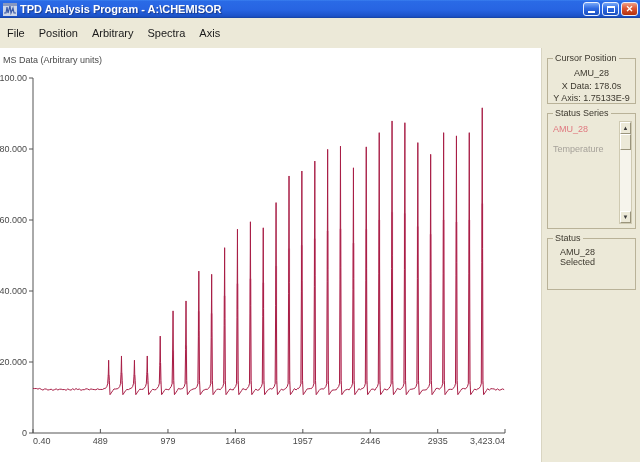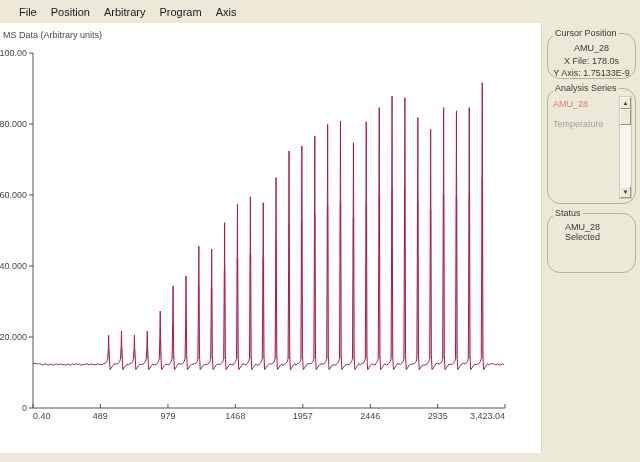--- a/index.html
+++ b/index.html
@@ -15,60 +15,79 @@
   .winbtns { display:flex; gap:2px; }
   .wbtn { width:17px; height:14px; border:1px solid #e8f0ff; border-radius:3px; display:flex;
     align-items:center; justify-content:center; cursor:default; }
   .wbtn.min, .wbtn.max { background:linear-gradient(180deg,#78a8f8 0%,#2f6ae2 45%,#1c50c0 100%); }
   .wbtn.close { background:linear-gradient(180deg,#f0a088 0%,#dd5633 45%,#b2300f 100%); }
   .glyph-min { width:7px; height:2px; background:#fff; align-self:flex-end; margin-bottom:2px; }
   .glyph-max { width:8px; height:7px; border:1px solid #fff; border-top-width:2px; }
   .glyph-close { color:#fff; font-size:9px; font-weight:bold; line-height:1; }
 
   
-  .menubar { height:23px; background:#ECE9D8; display:flex; align-items:center; padding-left:12px; }
+  .menubar { height:30px; background:#ECE9D8; display:flex; align-items:center; padding-left:0; }
   .menu-item { font-size:11px; color:#1a1a1a; padding:0 7px; }
 
   
   .body { display:flex; height:430px; }
   .chart-panel { flex:1 1 auto; background:#fff; position:relative; }
   .ylabel { position:absolute; left:3px; top:7px; font-size:9px; color:#4a4a4a; }
   #chart-svg { position:absolute; left:0; top:0; }
 
   
   .sidebar { width:99px; background:#ECE9D8; border-left:1px solid #d9d5c2; padding:10px 4px 0 5px; }
-  .groupbox { position:relative; border:1px solid #b9b298; border-radius:13px; margin-bottom:9px;
+  .groupbox { position:relative; border:1px solid #b9b298; border-radius:0; margin-bottom:9px;
     padding:8px 3px 4px 3px; font-size:9px; color:#3c382e; }
   .gb-title { position:absolute; top:-6px; left:5px; background:#ECE9D8; padding:0 2px; font-size:9px; color:#3c382e; }
   .cursor-box { text-align:center; height:46px; }
   .cursor-box .cp-series { margin-bottom:1px; }
   .cursor-box div { line-height:12px; }
   .vs-box { height:116px; }
   #series-list { list-style:none; }
   #series-list li { font-size:9px; line-height:11px; margin:2px 0 9px 2px; }
   .sb { position:absolute; top:7px; right:3px; bottom:4px; width:13px;
     background:#f6f4ec; border:1px solid #cfcab2; }
   .sb-btn { height:12px; background:#ECE9D8; border:1px solid; border-color:#fff #9a947c #9a947c #fff;
     font-size:6px; color:#3a3a3a; text-align:center; line-height:11px; }
   .sb-btn.down { position:absolute; bottom:0; left:0; right:0; }
   .sb-thumb { height:16px; background:#ECE9D8; border:1px solid; border-color:#fff #9a947c #9a947c #fff; }
-  .status-box { height:60px;padding-left:12px; }
-  .status-box div { margin-left:5px; }
+  .status-box { height:52px;padding-left:12px; }
+  .status-box div { }
 </style>
 </head>
 <body>
 
 <div class="window">
 
+  <div class="titlebar">
+    <svg class="app-icon" viewBox="0 0 14 13">
+      <rect x="0" y="0" width="14" height="13" fill="#cdd6e8"></rect>
+      <polyline points="1,10 3,10 4,4 5,10 7,3 8,10 10,5 11,10 13,10" fill="none" stroke="#3a5aa8" stroke-width="1.2"></polyline>
+      <rect x="0" y="0" width="14" height="3" fill="#8898c0"></rect>
+    </svg>
+    <span class="title">TPD Analysis Program - A:\CHEMISOR</span>
+    <span class="winbtns">
+      <span class="wbtn min">
+          <i class="glyph-min"></i>
+        </span>
+      <span class="wbtn max">
+          <i class="glyph-max"></i>
+        </span>
+      <span class="wbtn close">
+          <span class="glyph-close">✕</span>
+        </span>
+    </span>
+  </div>
 
   <div class="menubar" id="menubar">
       <span class="menu-item">File</span>
       <span class="menu-item">Position</span>
       <span class="menu-item">Arbitrary</span>
-      <span class="menu-item">Program</span>
+      <span class="menu-item">Spectra</span>
       <span class="menu-item">Axis</span>
     </div>
 
   <div class="body">
 
     <div class="chart-panel">
       <div class="ylabel">MS Data (Arbitrary units)</div>
       <svg id="chart-svg" width="540" height="430" viewBox="0 0 540 430">
           <path d="M33,30 L33,385 L505,385" fill="none" stroke="#555555" stroke-width="1"></path>
           <line x1="29" y1="30" x2="33" y2="30" stroke="#555555"></line>
@@ -132,26 +151,26 @@
           <path d="M33.00,340.39 L34.65,340.59 L36.31,340.48 L37.96,341.09 L39.62,340.40 L41.27,341.33 L42.93,342.09 L44.58,340.96 L46.24,341.04 L47.89,342.05 L49.55,341.67 L51.20,341.20 L52.86,342.30 L54.51,341.65 L56.17,340.87 L57.82,341.98 L59.48,341.26 L61.13,341.16 L62.79,341.65 L64.44,341.51 L66.10,342.28 L67.75,340.91 L69.41,341.73 L71.06,342.13 L72.72,340.73 L74.37,341.85 L76.03,340.55 L77.68,341.55 L79.34,341.00 L80.99,342.31 L82.65,341.65 L84.30,341.72 L85.96,340.77 L87.61,340.99 L89.27,341.91 L90.92,340.93 L92.58,341.36 L94.23,341.57 L95.88,341.77 L97.54,340.78 L99.19,341.49 L100.85,341.43 L102.50,341.49 L104.16,340.48 L105.21,340.63 L106.86,338.50 L107.69,335.65 L108.24,328.24 L108.65,312.23 L108.93,326.78 L109.34,332.46 L110.03,346.66 L111.28,344.88 L112.93,342.40 L114.03,340.98 L115.69,341.00 L117.34,340.70 L118.03,340.63 L119.69,338.50 L120.51,335.65 L121.07,326.32 L121.48,307.97 L121.76,324.65 L122.17,332.46 L122.86,346.66 L124.10,344.88 L125.76,342.40 L126.86,341.50 L128.51,341.62 L130.17,340.51 L131.00,340.63 L132.65,338.50 L133.48,335.65 L134.03,328.24 L134.44,312.23 L134.72,326.78 L135.13,332.46 L135.82,346.66 L137.06,344.88 L138.72,342.40 L139.82,341.21 L141.48,341.44 L143.13,341.16 L143.82,340.63 L145.48,338.50 L146.30,335.65 L146.85,326.32 L147.27,307.97 L147.54,324.65 L147.96,332.46 L148.65,346.66 L149.89,344.88 L151.54,342.40 L152.65,341.26 L154.30,341.81 L155.96,341.66 L156.78,340.63 L158.44,338.50 L159.27,335.65 L159.82,317.37 L160.23,288.08 L160.51,314.71 L160.92,332.46 L161.61,346.66 L162.85,344.88 L164.51,342.40 L165.61,341.17 L167.26,341.48 L168.92,341.87 L169.61,340.63 L171.26,338.50 L172.09,335.65 L172.64,306.03 L173.06,262.88 L173.33,302.11 L173.75,332.46 L174.44,346.66 L175.68,344.88 L177.33,342.40 L178.43,340.40 L180.09,341.08 L181.74,340.77 L182.57,340.63 L184.23,338.50 L185.05,335.65 L185.61,301.56 L186.02,252.94 L186.30,297.14 L186.71,332.46 L187.40,346.66 L188.64,344.88 L190.29,342.40 L191.40,341.87 L193.05,341.06 L194.71,340.67 L195.40,340.63 L197.05,338.50 L197.88,335.65 L198.43,288.14 L198.84,223.12 L199.12,282.23 L199.53,332.46 L200.22,346.66 L201.47,344.88 L203.12,342.40 L204.22,341.96 L205.88,341.22 L207.53,341.40 L208.22,340.63 L209.88,338.50 L210.70,335.65 L211.26,289.58 L211.67,226.31 L211.95,283.82 L212.36,332.46 L213.05,346.66 L214.29,344.88 L215.95,342.40 L217.05,341.26 L218.70,341.19 L220.36,341.61 L221.19,340.63 L222.84,338.50 L223.67,335.65 L224.22,277.59 L224.63,199.69 L224.91,270.51 L225.32,332.46 L226.01,346.66 L227.25,344.88 L228.91,342.40 L230.01,340.98 L231.67,341.70 L233.32,341.85 L234.01,340.63 L235.67,338.50 L236.49,335.65 L237.04,269.29 L237.46,181.23 L237.73,261.28 L238.15,332.46 L238.84,346.66 L240.08,344.88 L241.73,342.40 L242.84,340.62 L244.49,341.36 L246.15,341.86 L246.97,340.63 L248.63,338.50 L249.46,335.65 L250.01,265.93 L250.42,173.78 L250.70,257.55 L251.11,332.46 L251.80,346.66 L253.04,344.88 L254.70,342.40 L255.80,341.15 L257.45,342.30 L259.11,341.80 L259.80,340.63 L261.45,338.50 L262.28,335.65 L262.83,268.65 L263.25,179.81 L263.52,260.57 L263.94,332.46 L264.63,346.66 L265.87,344.88 L267.52,342.40 L268.62,341.58 L270.28,340.57 L271.93,341.14 L272.62,340.63 L274.28,338.50 L275.11,335.65 L275.66,257.31 L276.07,154.60 L276.35,247.97 L276.76,332.46 L277.45,346.66 L278.69,344.88 L280.35,342.40 L281.45,341.12 L283.10,342.20 L284.76,341.10 L285.59,340.63 L287.24,338.50 L288.07,335.65 L288.62,245.33 L289.03,127.98 L289.31,234.66 L289.72,332.46 L290.41,346.66 L291.66,344.88 L293.31,342.40 L294.41,340.60 L296.07,341.98 L297.72,340.39 L298.41,340.63 L300.07,338.50 L300.89,335.65 L301.45,243.09 L301.86,123.01 L302.14,232.17 L302.55,332.46 L303.24,346.66 L304.48,344.88 L306.14,342.40 L307.24,340.89 L308.89,340.75 L310.55,340.56 L311.38,340.63 L313.03,338.50 L313.86,335.65 L314.41,238.62 L314.82,113.07 L315.10,227.20 L315.51,332.46 L316.20,346.66 L317.44,344.88 L319.10,342.40 L320.20,341.23 L321.86,340.80 L323.51,341.00 L324.20,340.63 L325.86,338.50 L326.68,335.65 L327.23,233.34 L327.65,101.35 L327.92,221.34 L328.34,332.46 L329.03,346.66 L330.27,344.88 L331.92,342.40 L333.03,342.01 L334.68,341.95 L336.34,341.71 L337.03,340.63 L338.68,338.50 L339.51,335.65 L340.06,231.91 L340.47,98.16 L340.75,219.75 L341.16,332.46 L341.85,346.66 L343.09,344.88 L344.75,342.40 L345.85,341.86 L347.51,341.33 L349.16,341.84 L349.99,340.63 L351.64,338.50 L352.47,335.65 L353.02,241.65 L353.44,119.81 L353.71,230.57 L354.13,332.46 L354.82,346.66 L356.06,344.88 L357.71,342.40 L358.81,340.72 L360.47,341.69 L362.12,340.42 L362.81,340.63 L364.47,338.50 L365.30,335.65 L365.85,232.23 L366.26,98.87 L366.54,220.10 L366.95,332.46 L367.64,346.66 L368.88,344.88 L370.54,342.40 L371.64,341.12 L373.29,341.11 L374.95,342.27 L375.78,340.63 L377.43,338.50 L378.26,335.65 L378.81,225.84 L379.22,84.67 L379.50,213.00 L379.91,332.46 L380.60,346.66 L381.85,344.88 L383.50,342.40 L384.60,340.84 L386.26,341.87 L387.91,341.55 L388.60,340.63 L390.26,338.50 L391.08,335.65 L391.64,220.56 L392.05,72.95 L392.33,207.14 L392.74,332.46 L393.43,346.66 L394.67,344.88 L396.33,342.40 L397.43,340.39 L399.08,341.24 L400.74,341.34 L401.43,340.63 L403.08,338.50 L403.91,335.65 L404.46,221.36 L404.88,74.73 L405.15,208.03 L405.56,332.46 L406.25,346.66 L407.50,344.88 L409.15,342.40 L410.25,341.29 L411.91,341.18 L413.56,340.71 L414.39,340.63 L416.05,338.50 L416.87,335.65 L417.42,230.31 L417.84,94.61 L418.11,217.97 L418.53,332.46 L419.22,346.66 L420.46,344.88 L422.11,342.40 L423.22,342.04 L424.87,342.00 L426.53,341.70 L427.22,340.63 L428.87,338.50 L429.70,335.65 L430.25,235.58 L430.66,106.32 L430.94,223.83 L431.35,332.46 L432.04,346.66 L433.28,344.88 L434.94,342.40 L436.04,340.49 L437.70,340.36 L439.35,341.20 L440.18,340.63 L441.83,338.50 L442.66,335.65 L443.21,225.84 L443.63,84.67 L443.90,213.00 L444.32,332.46 L445.01,346.66 L446.25,344.88 L447.90,342.40 L449.00,341.41 L450.66,341.32 L452.31,341.46 L453.00,340.63 L454.66,338.50 L455.49,335.65 L456.04,227.27 L456.45,87.87 L456.73,214.60 L457.14,332.46 L457.83,346.66 L459.07,344.88 L460.73,342.40 L461.83,340.89 L463.49,340.43 L465.14,340.93 L465.83,340.63 L467.48,338.50 L468.31,335.65 L468.86,225.84 L469.28,84.67 L469.55,213.00 L469.97,332.46 L470.66,346.66 L471.90,344.88 L473.55,342.40 L474.66,341.00 L476.31,341.88 L477.97,340.66 L478.79,340.63 L480.45,338.50 L481.27,335.65 L481.83,214.65 L482.24,59.82 L482.52,200.58 L482.93,332.46 L483.62,346.66 L484.86,344.88 L486.52,342.40 L487.62,340.66 L489.27,342.10 L490.93,340.67 L492.58,340.78 L494.24,341.01 L495.89,342.16 L497.55,340.87 L499.20,342.21 L500.86,341.73 L502.51,340.89 L504.17,341.65" fill="none" stroke="#a81e46" stroke-width="1"></path>
         </svg>
 
     </div>
 
     <div class="sidebar">
 
       <div class="groupbox cursor-box">
         <span class="gb-title">Cursor Position</span>
         <div class="cp-series">AMU_28</div>
-        <div>X File: 178.0s</div>
+        <div>X Data: 178.0s</div>
         <div>Y Axis: 1.75133E-9</div>
       </div>
 
       <div class="groupbox vs-box">
-        <span class="gb-title">Analysis Series</span>
+        <span class="gb-title">Status Series</span>
         <ul id="series-list">
             <li style="color: rgb(224, 120, 127);">AMU_28</li>
             <li style="color: rgb(166, 162, 154);">Temperature</li>
           </ul>
         <div class="sb">
           <div class="sb-btn up">▲</div>
           <div class="sb-thumb"></div>
           <div class="sb-btn down">▼</div>
         </div>
       </div>

